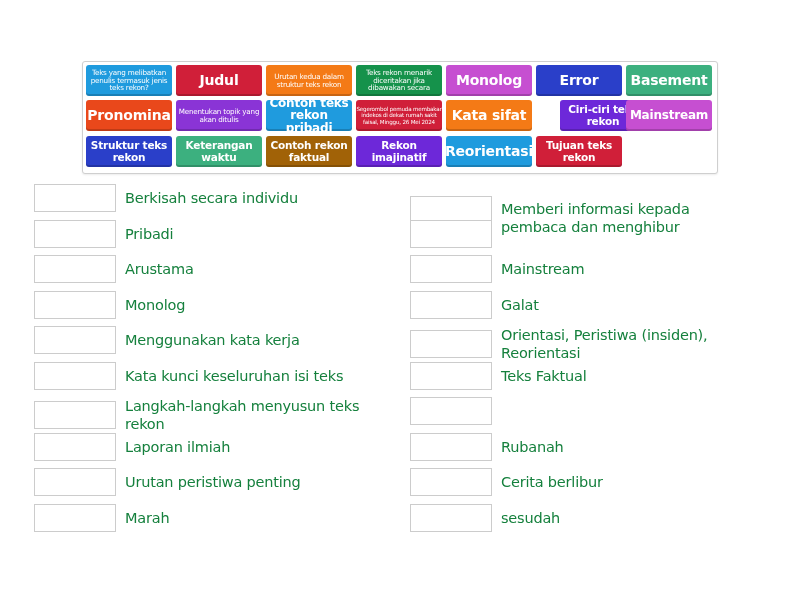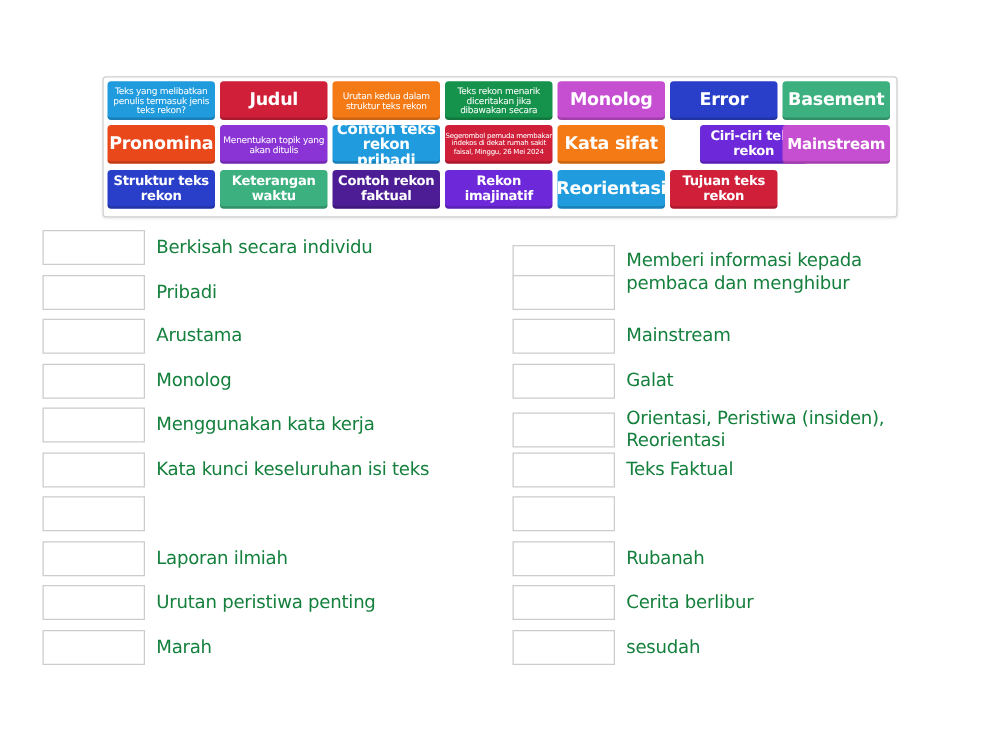--- a/index.html
+++ b/index.html
@@ -47,21 +47,21 @@
     <div class="tile fs-xl" style="left: 626px; top: 65px; background: rgb(60, 176, 127);">Basement</div>
     <div class="tile fs-xl" style="left: 86px; top: 100px; background: rgb(233, 72, 27);">Pronomina</div>
     <div class="tile fs-s" style="left: 176px; top: 100px; background: rgb(138, 52, 214);">Menentukan topik yang akan ditulis</div>
     <div class="tile fs-l" style="left: 266px; top: 100px; background: rgb(31, 155, 222);">Contoh teks rekon pribadi</div>
     <div class="tile fs-xs" style="left: 356px; top: 100px; background: rgb(208, 31, 57);">Segerombol pemuda membakar indekos di dekat rumah sakit faisal, Minggu, 26 Mei 2024</div>
     <div class="tile fs-xl" style="left: 446px; top: 100px; background: rgb(244, 122, 22);">Kata sifat</div>
     <div class="tile fs-m" style="left: 560px; top: 100px; background: #6d28d9;">Ciri-ciri teks rekon</div>
     <div class="tile fs-l" style="left: 626px; top: 100px; background: rgb(198, 79, 209);">Mainstream</div>
     <div class="tile fs-m" style="left: 86px; top: 136px; background: rgb(42, 63, 201);">Struktur teks rekon</div>
     <div class="tile fs-m" style="left: 176px; top: 136px; background: rgb(60, 176, 127);">Keterangan waktu</div>
-    <div class="tile fs-m" style="left: 266px; top: 136px; background: #4c1d95;">Contoh rekon faktual</div>
+    <div class="tile fs-m" style="left: 266px; top: 136px; background: #a16207;">Contoh rekon faktual</div>
     <div class="tile fs-m" style="left: 356px; top: 136px; background: #6d28d9;">Rekon imajinatif</div>
     <div class="tile fs-xl" style="left: 446px; top: 136px; background: rgb(31, 155, 222);">Reorientasi</div>
     <div class="tile fs-m" style="left: 536px; top: 136px; background: rgb(208, 31, 57);">Tujuan teks rekon</div>
   </div>
 <div id="left-col">
     <div class="row" style="left: 34px; top: 184px;">
       <div class="slot"></div>
       <div class="lbl" style="max-width: 240px;">Berkisah secara individu</div>
     </div>
     <div class="row" style="left: 34px; top: 220px;">
@@ -79,20 +79,21 @@
     <div class="row" style="left: 34px; top: 326px;">
       <div class="slot"></div>
       <div class="lbl" style="max-width: 240px;">Menggunakan kata kerja</div>
     </div>
     <div class="row" style="left: 34px; top: 362px;">
       <div class="slot"></div>
       <div class="lbl" style="max-width: 240px;">Kata kunci keseluruhan isi teks</div>
     </div>
     <div class="row" style="left: 34px; top: 397px;">
       <div class="slot"></div>
+      <div class="lbl" style="max-width: 240px;">Langkah-langkah menyusun teks rekon</div>
     </div>
     <div class="row" style="left: 34px; top: 433px;">
       <div class="slot"></div>
       <div class="lbl" style="max-width: 240px;">Laporan ilmiah</div>
     </div>
     <div class="row" style="left: 34px; top: 468px;">
       <div class="slot"></div>
       <div class="lbl" style="max-width: 240px;">Urutan peristiwa penting</div>
     </div>
     <div class="row" style="left: 34px; top: 504px;">

